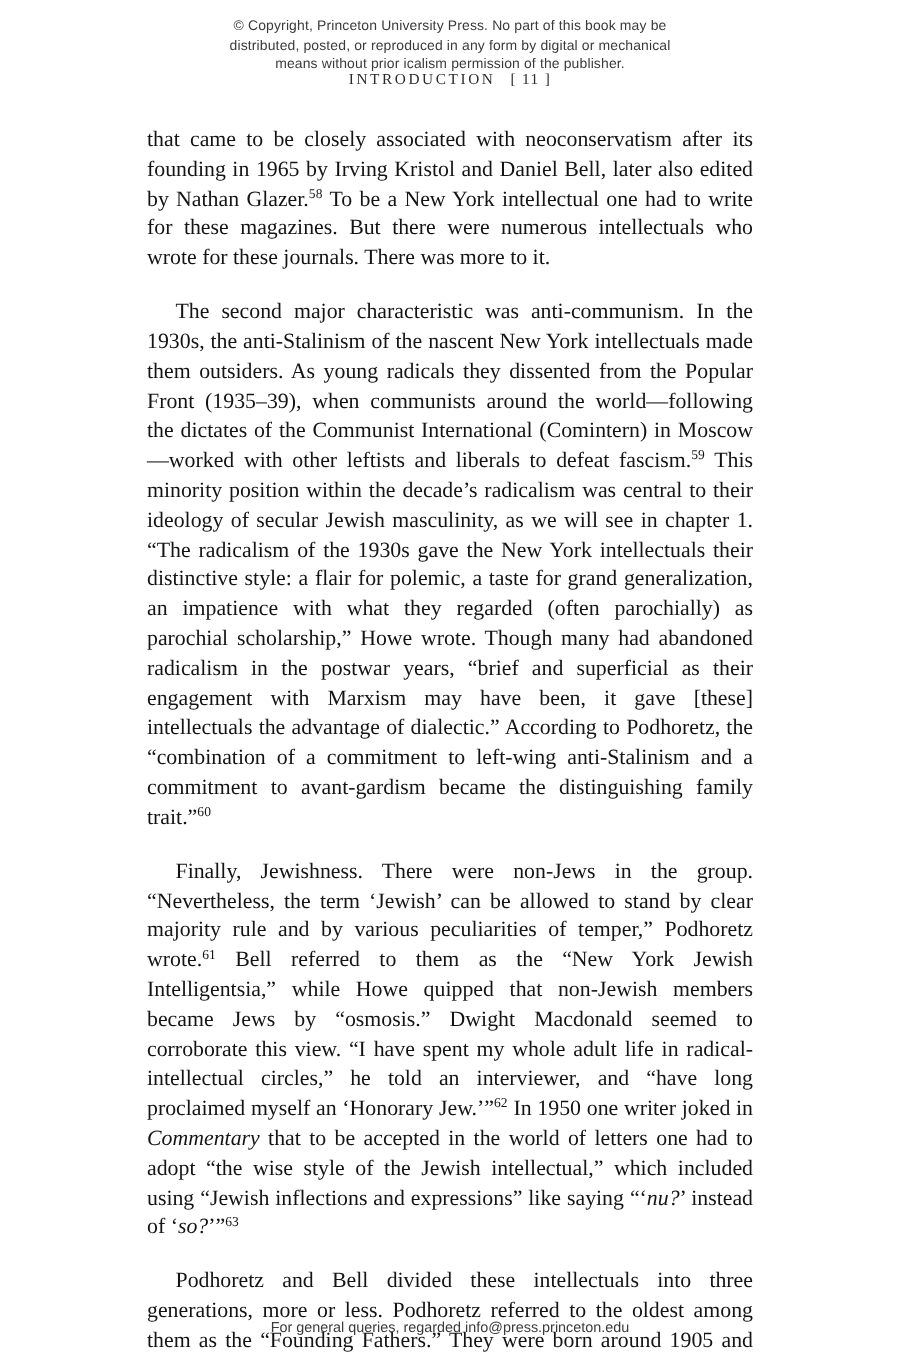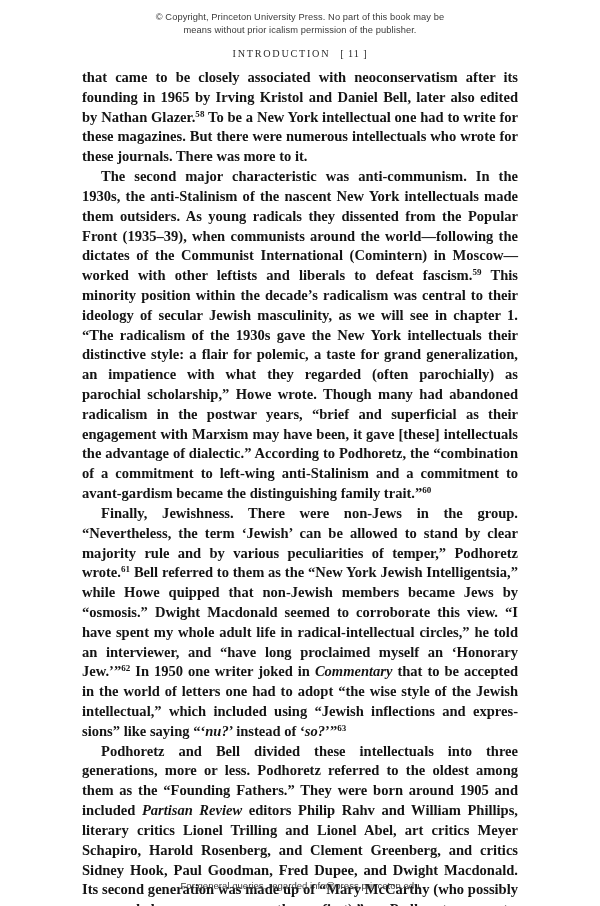--- a/index.html
+++ b/index.html
@@ -55,30 +55,29 @@
   .running-head .rh-folio { margin-left: 10px; letter-spacing: 0.09em; }
 
   
   .textblock {
     position: absolute;
     left: 82px;
     top: 68px;
     width: 436px;
   }
   p.para {
-    margin: 0;
+    margin: 16px;
     font-size: 14.55px;
     line-height: 19.82px;
     text-align: justify;
     text-justify: inter-word;
     hyphens: manual;
     -webkit-hyphens: manual;
     color: #141414;
     text-indent: 0;
-    font-weight: bold;
   }
   p.para.indent {
     text-indent: 19px;
   }
   sup.fn {
     font-size: 0.62em;
     vertical-align: 0.52em;
     line-height: 0;
     letter-spacing: 0.01em;
   }
@@ -101,20 +100,21 @@
     color: #3a3a3a;
   }
 </style>
 </head>
 <body>
 
 <div class="page">
 
   <div class="copyright-block">
     <span class="cline">© Copyright, Princeton University Press. No part of this book may be</span>
+    <span class="cline">distributed, posted, or reproduced in any form by digital or mechanical</span>
     <span class="cline">means without prior icalism permission of the publisher.</span>
   </div>
 
   <div class="running-head">
     <span class="rh-title">INTRODUCTION</span><span class="rh-folio">[ 11 ]</span>
   </div>
 
   <div class="textblock">
 
     <p class="para">that came to be closely associated with neoconservatism after its found­ing in 1965 by Irving Kristol and Daniel Bell, later also edited by Nathan Glazer.<sup class="fn">58</sup> To be a New York intellectual one had to write for these maga­zines. But there were numerous intellectuals who wrote for these journals. There was more to it.</p>

